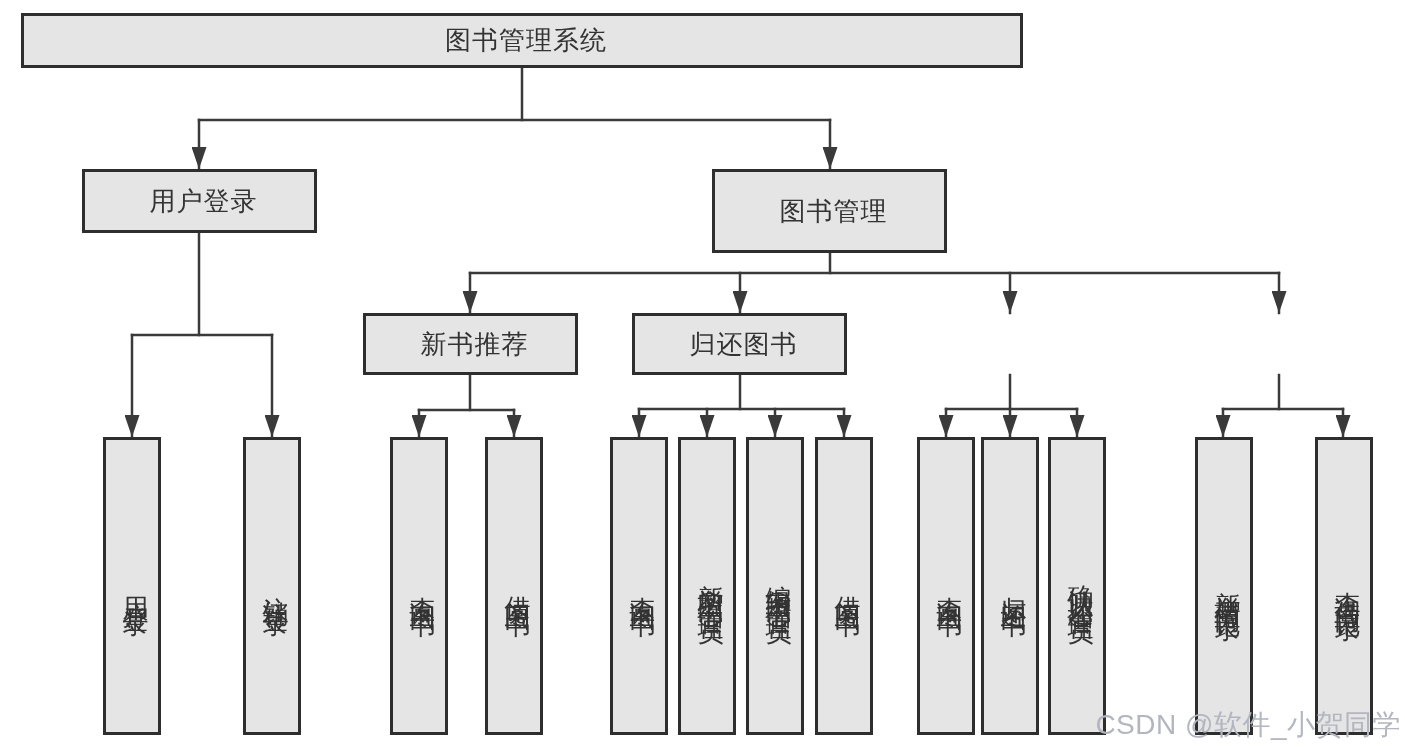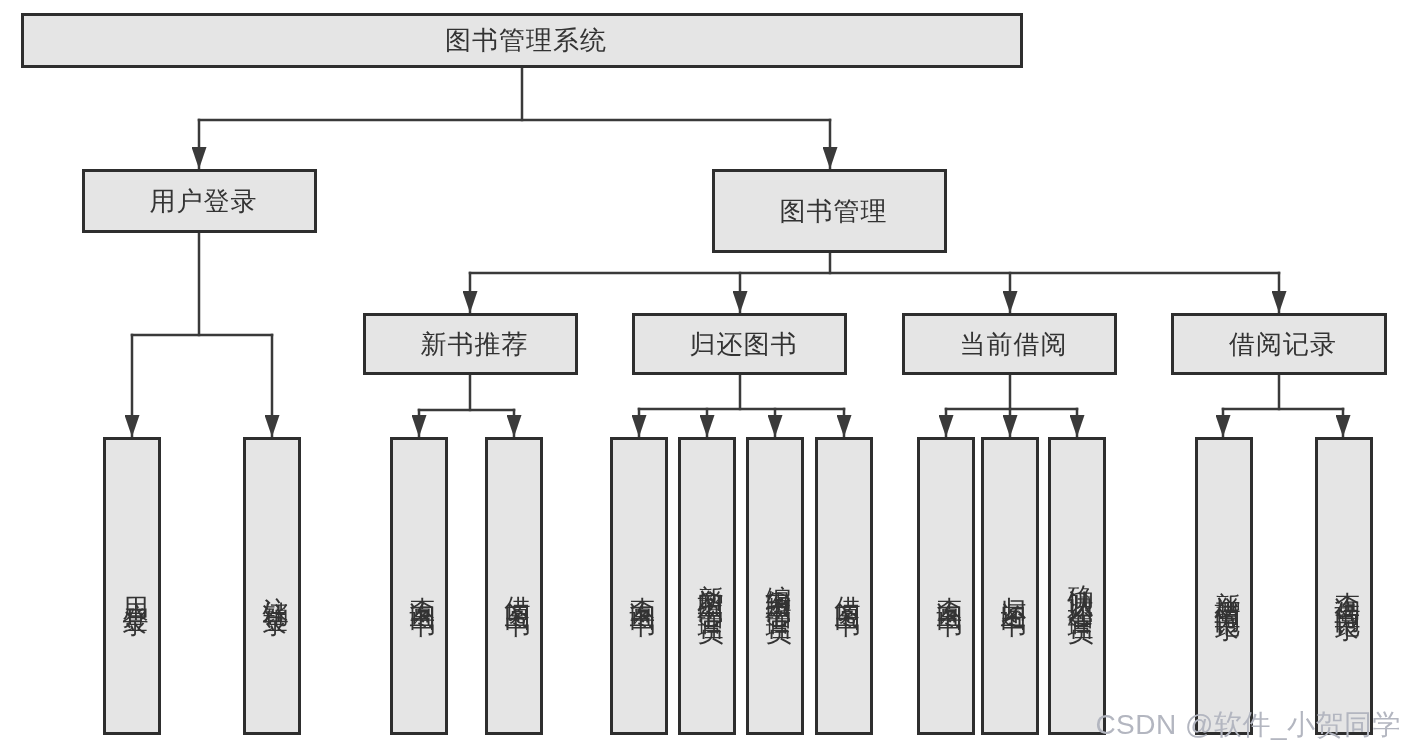--- a/index.html
+++ b/index.html
@@ -121,22 +121,20 @@
     </g>
   </svg>
 
   <div class="node h" style="left:21px;top:13px;width:1002px;height:55px;">图书管理系统</div>
 
   <div class="node h" style="left:82px;top:169px;width:235px;height:64px;">用户登录</div>
   <div class="node h" style="left:712px;top:169px;width:235px;height:84px;">图书管理</div>
 
   <div class="node h" style="left:363px;top:313px;width:215px;height:62px;font-family:Liberation Serif, serif;">新书推荐</div>
   <div class="node h" style="left:632px;top:313px;width:215px;height:62px;">归还图书</div>
-  <div class="node h" style="left:902px;top:313px;width:215px;height:62px;">当前借阅</div>
-  <div class="node h" style="left:1171px;top:313px;width:216px;height:62px;">借阅记录</div>
 
   <div class="node v" style="left:103px;top:437px;width:58px;height:298px;">用户登录</div>
   <div class="node v" style="left:243px;top:437px;width:58px;height:298px;">注销登录</div>
 
   <div class="node v" style="left:390px;top:437px;width:58px;height:298px;">查询图书</div>
   <div class="node v" style="left:485px;top:437px;width:58px;height:298px;">借阅图书</div>
 
   <div class="node v" style="left:610px;top:437px;width:58px;height:298px;">查询图书</div>
   <div class="node v" style="left:678px;top:437px;width:58px;height:298px;">新增图书（管理员）</div>
   <div class="node v" style="left:746px;top:437px;width:58px;height:298px;">编辑图书（管理员）</div>

